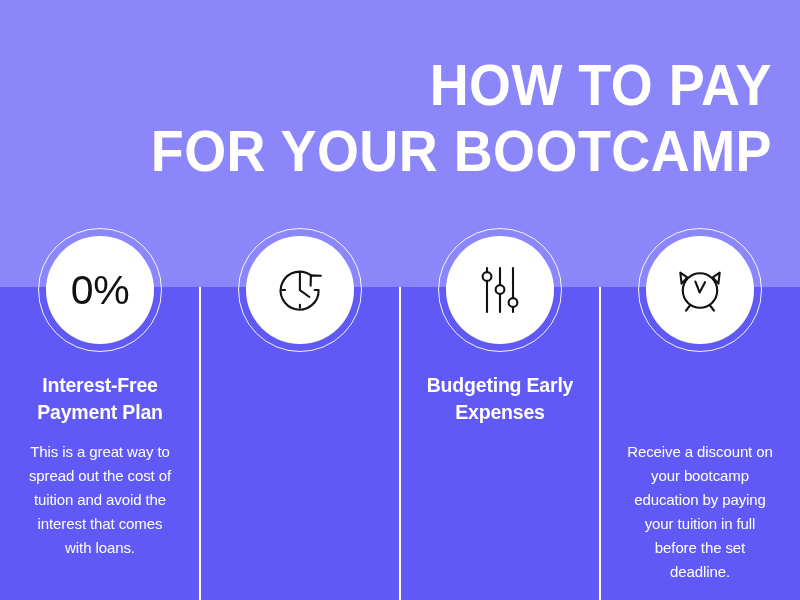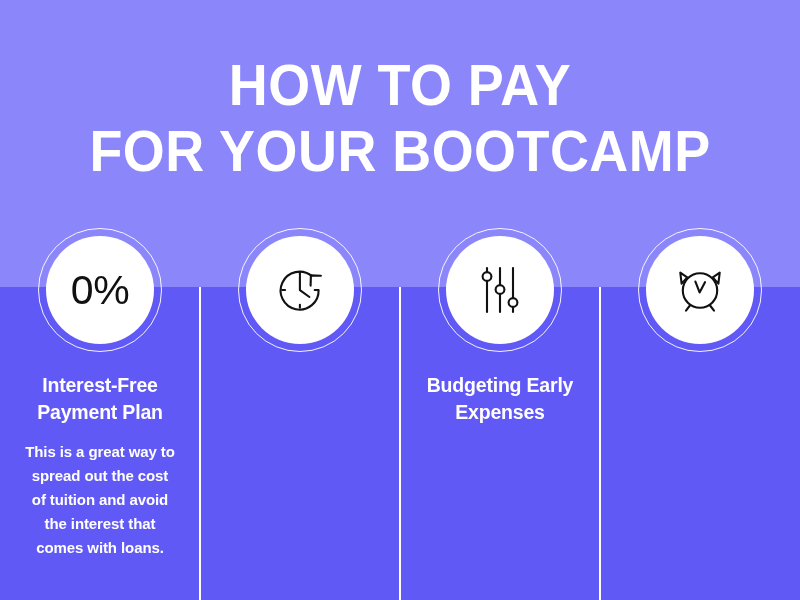--- a/index.html
+++ b/index.html
@@ -39,21 +39,21 @@
     height: 313px;
     background: #6159f5;
   }
 
   
   .title-block {
     position: absolute;
     left: 0;
     top: 52px;
     width: 800px;
-    text-align: center;
+    text-align: right;
     z-index: 5;
   }
 
   .title-line {
     display: block;
     color: #ffffff;
     font-family: "Liberation Sans Narrow", "Liberation Sans", "DejaVu Sans", sans-serif;
     font-weight: 700;
     font-size: 58px;
     line-height: 66px;
@@ -155,21 +155,21 @@
   
   .body-copy {
     position: absolute;
     top: 440px;
     left: 0;
     width: 200px;
     padding: 0 24px;
     text-align: center;
     color: #ffffff;
     font-family: "Liberation Sans", "DejaVu Sans", sans-serif;
-    font-weight: 700;
+    font-weight: 400;
     font-size: 15px;
     line-height: 24px;
     letter-spacing: -0.1px;
   }
 </style>
 </head>
 <body>
 
 <div id="infographic">
 
@@ -251,16 +251,17 @@
 
             <path d="M42.8 16.4 L49.7 11.6 L48.4 22.6 Z"></path>
 
             <line x1="20.3" y1="44.0" x2="16.0" y2="49.6"></line>
             <line x1="39.7" y1="44.0" x2="44.0" y2="49.6"></line>
 
             <path d="M25.4 20.6 L29.6 31.4 L35.0 21.2"></path>
           </svg>
         </div>
       </div>
+      <div class="body-copy">Receive a discount on your bootcamp education by paying your tuition in full before the set deadline.</div>
     </div>
 
   </div>
 </div>
 
 </body></html>

